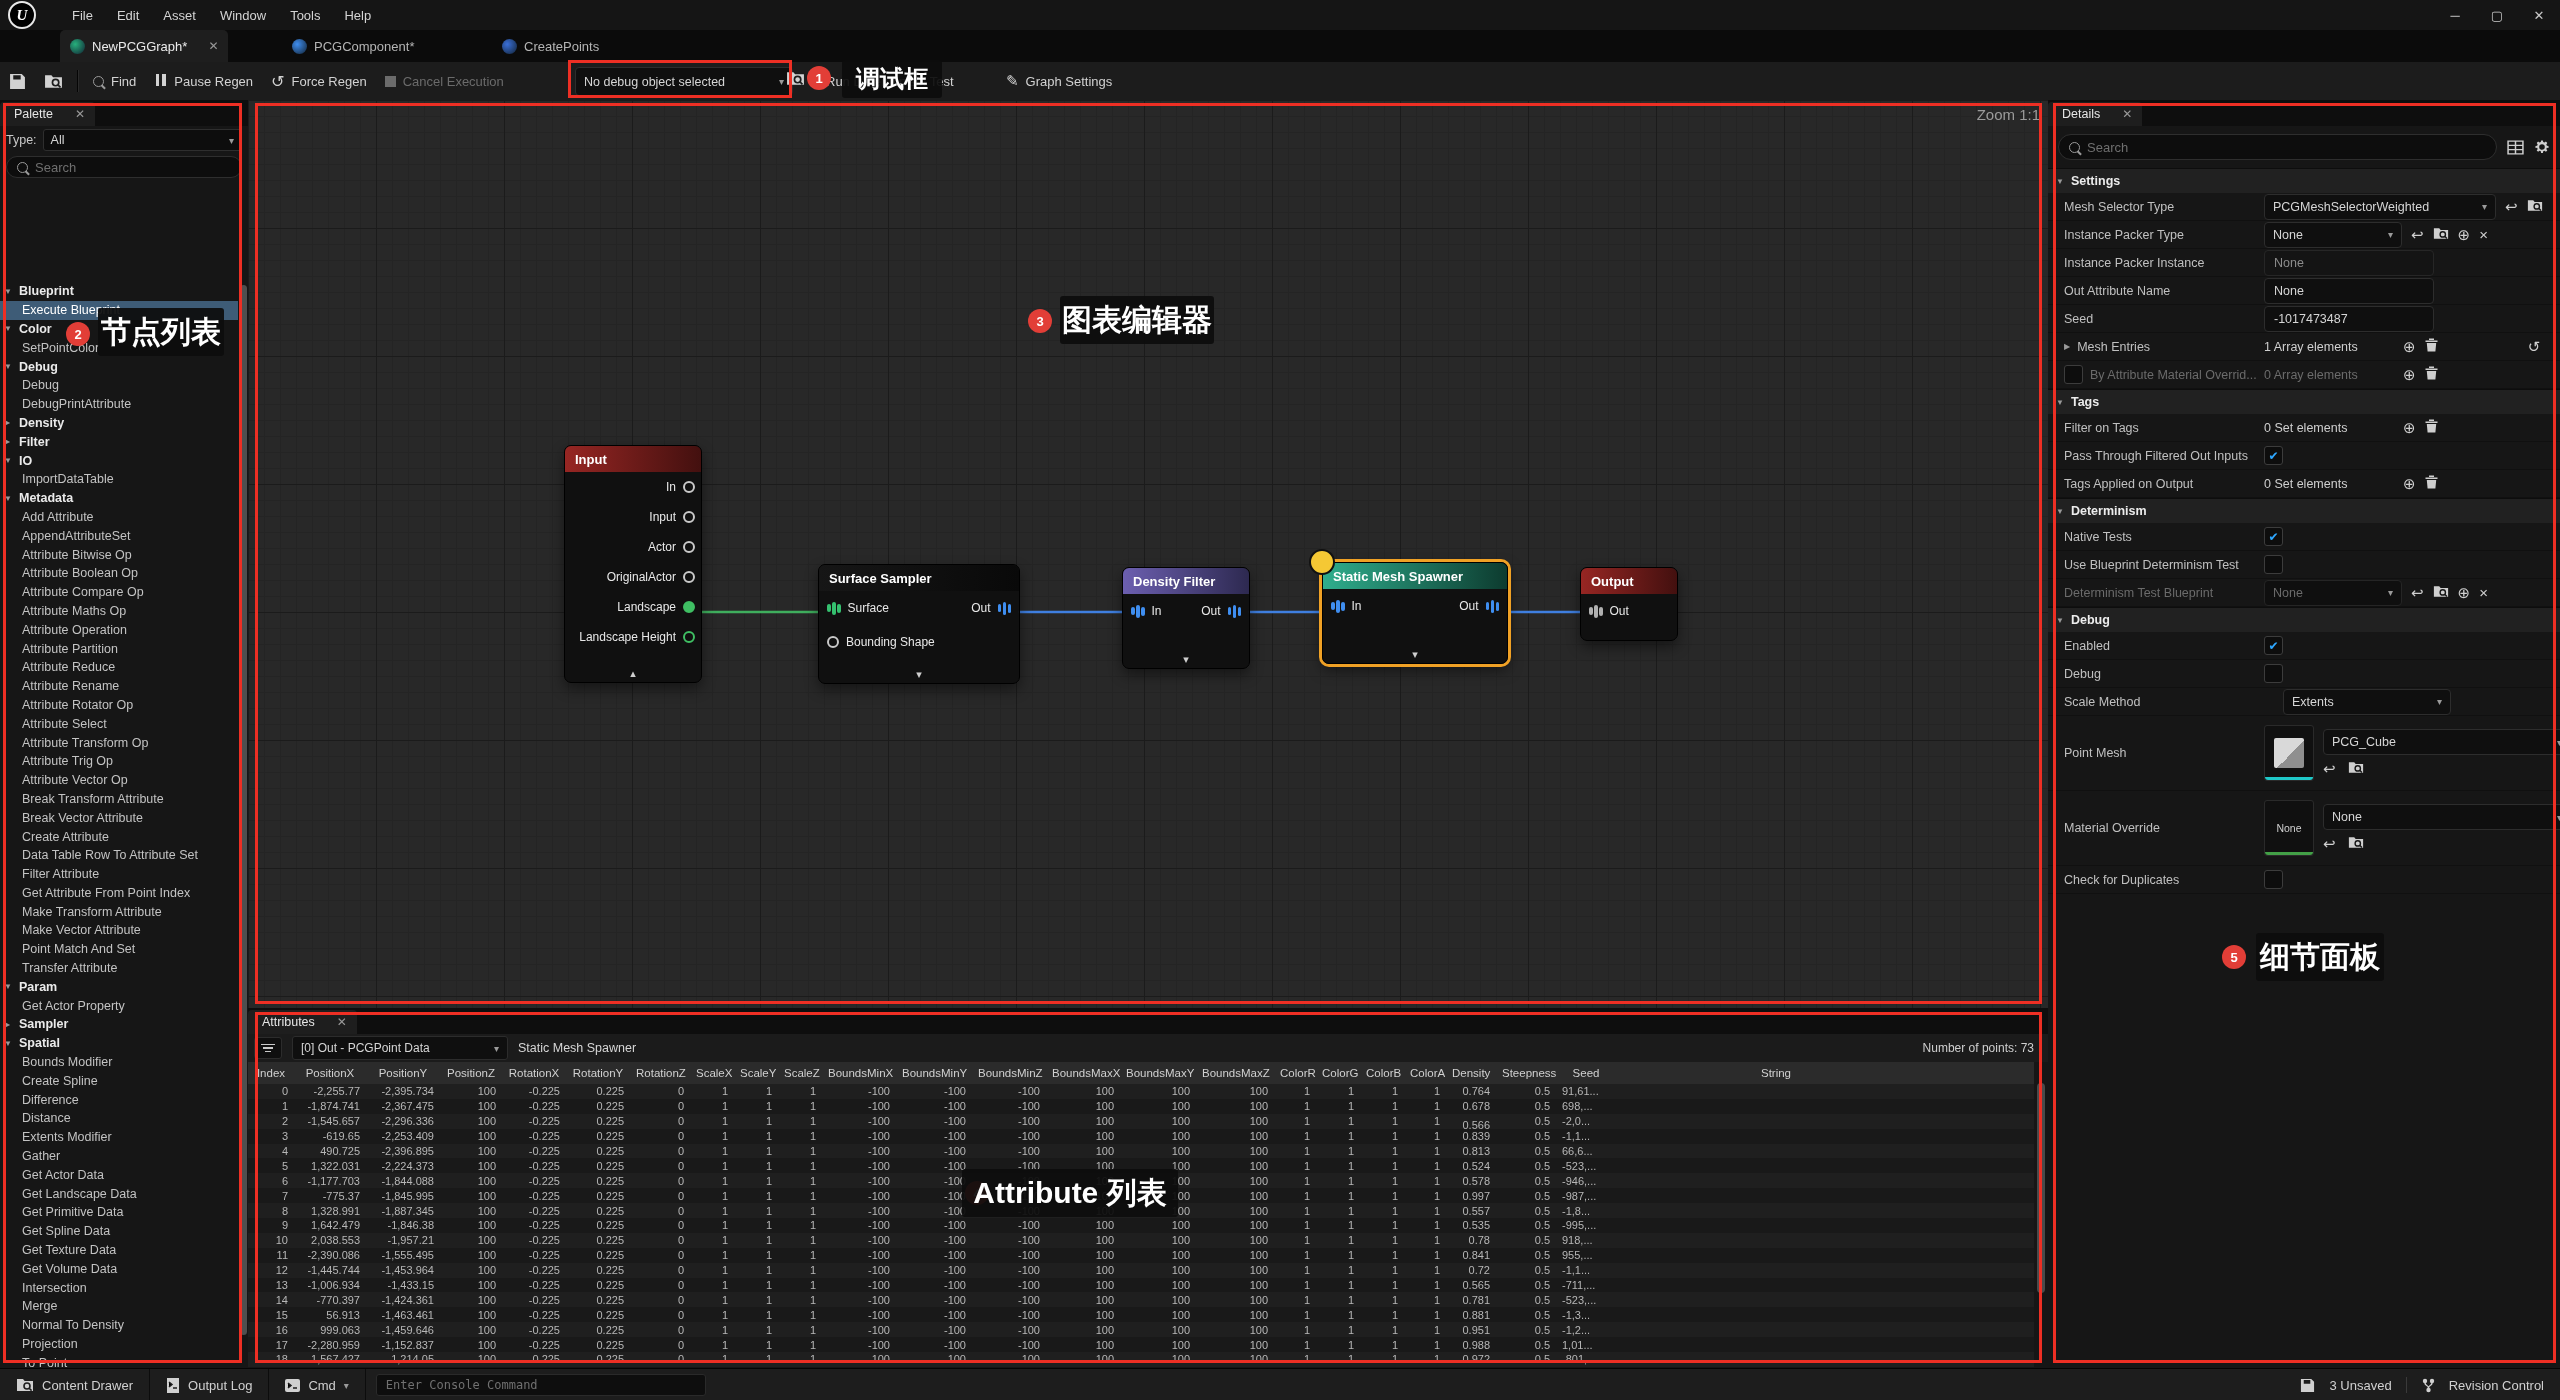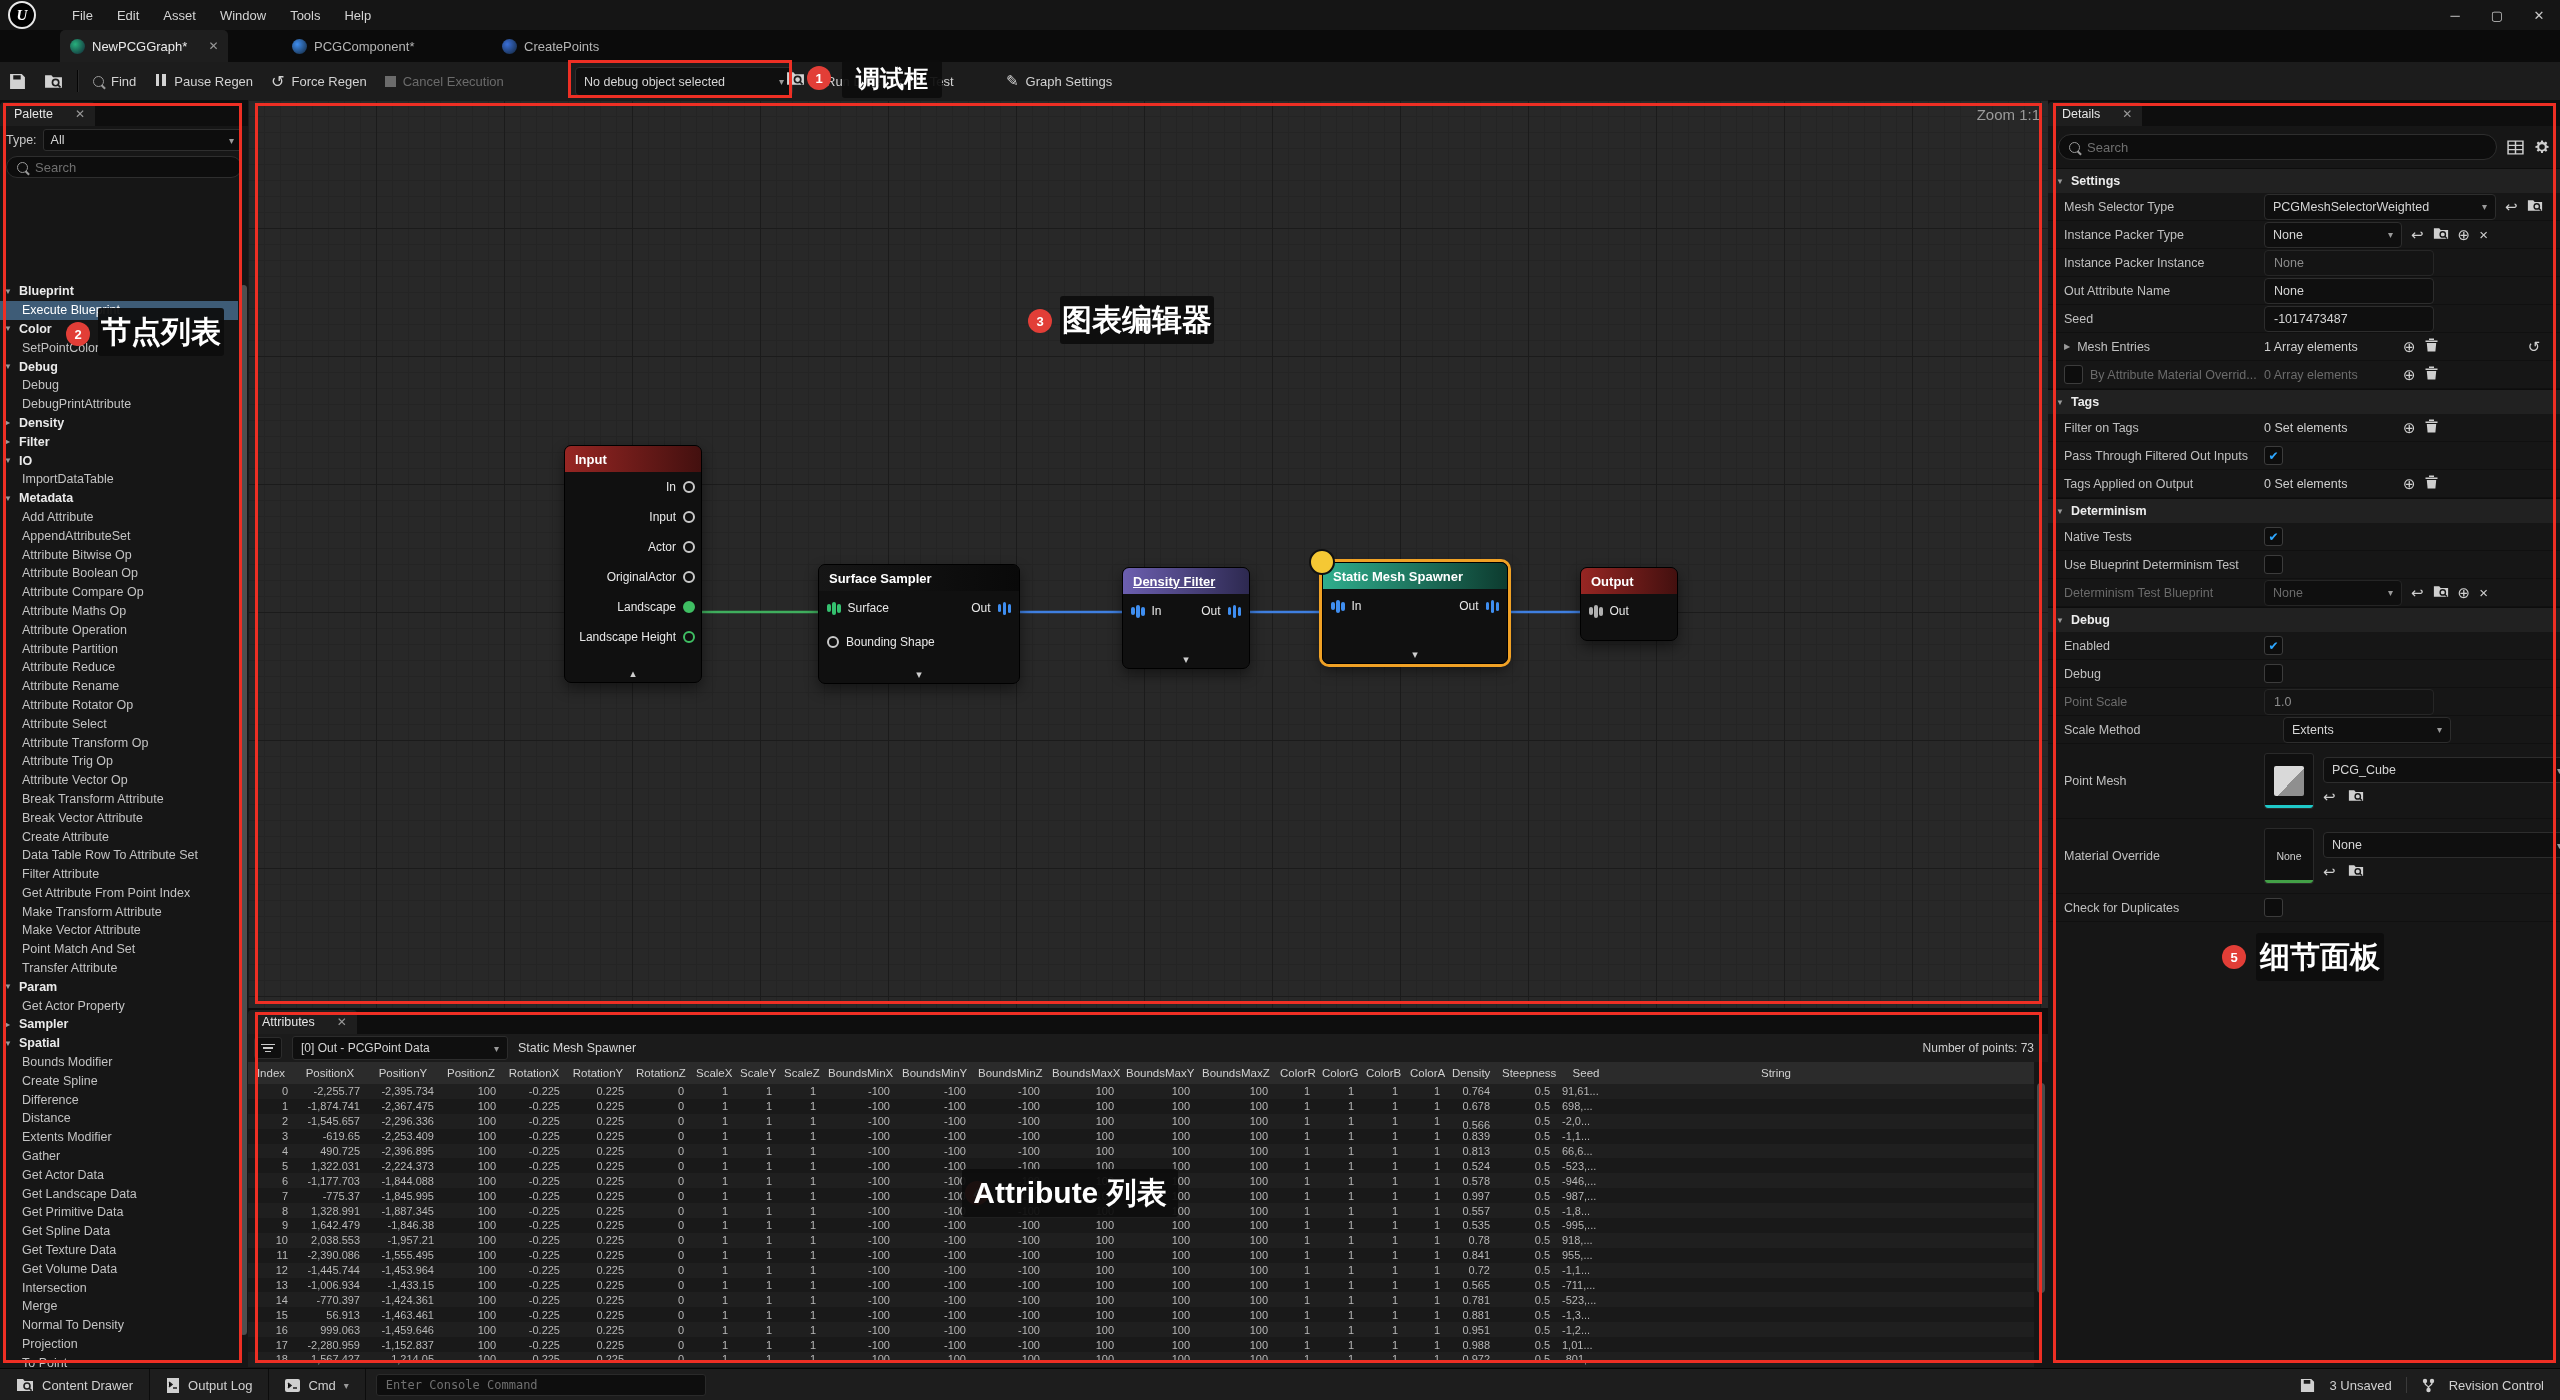--- a/index.html
+++ b/index.html
@@ -73,21 +73,21 @@
   #wires{position:absolute;left:0;top:0;pointer-events:none;}
   .gnode{position:absolute;background:rgba(16,16,16,.96);border:1px solid #000;border-radius:7px;
       box-shadow:0 6px 14px rgba(0,0,0,.45);}
   .gnode.selected{box-shadow:0 0 0 3px #f0a125,0 6px 14px rgba(0,0,0,.5);}
   .ndot{position:absolute;left:-14px;top:-14px;width:22px;height:22px;border-radius:50%;
       background:#f5c834;border:2px solid #111;}
   .nheader{height:26px;border-radius:6px 6px 0 0;display:flex;align-items:center;padding:0 10px;
       font-size:13px;font-weight:bold;color:#fff;}
   .nh-red{background:linear-gradient(90deg,#972623,#43100f);}
   .nh-black{background:linear-gradient(90deg,#161616,#090909);}
-  .nh-purple{background:linear-gradient(90deg,#6c5fb0,#2d2950);text-decoration:underline;}
+  .nh-purple{background:linear-gradient(90deg,#6c5fb0,#2d2950);}
   .nh-teal{background:linear-gradient(90deg,#2fae8d,#0d3b2f);}
   .nrow{display:flex;align-items:center;font-size:12px;color:#e8e8e8;}
   .nrow .plabel{white-space:nowrap;}
   .pc{width:12px;height:12px;border-radius:50%;border:2px solid #c9c9c9;box-sizing:border-box;flex:none;}
   .pc.solid-green{background:#3fbf63;border-color:#3fbf63;}
   .pc.hollow-green{border-color:#3fbf63;}
   .bars{display:inline-flex;gap:1.5px;align-items:center;flex:none;}
   .bars i{width:3.5px;border-radius:2px;background:#3f8ef0;}
   .bars i:nth-child(1){height:8px;}.bars i:nth-child(2){height:13px;}.bars i:nth-child(3){height:9px;}
   .bars.green i{background:#35c06f;}
@@ -1257,29 +1257,20 @@
       </div>
       <div class="d-row" style="height: 27px;">
         <div class="d-label">
           <span>Debug</span>
         </div>
         <div class="d-val">
           <span class="cb"></span>
         </div>
         <div class="d-right"></div>
       </div>
-      <div class="d-row dim" style="height: 27px;">
-        <div class="d-label">
-          <span>Point Scale</span>
-        </div>
-        <div class="d-val">
-          <span class="dbox dim2" style="width:150px">1.0</span>
-        </div>
-        <div class="d-right"></div>
-      </div>
       <div class="d-row" style="height: 27px; gap: 19px;">
         <div class="d-label">
           <span>Scale Method</span>
         </div>
         <div class="d-val">
           <span class="combo" style="width:150px">
             <span>Extents</span>
             <span style="font-size:10px;color:#9a9a9a">▾</span>
           </span>
         </div>

